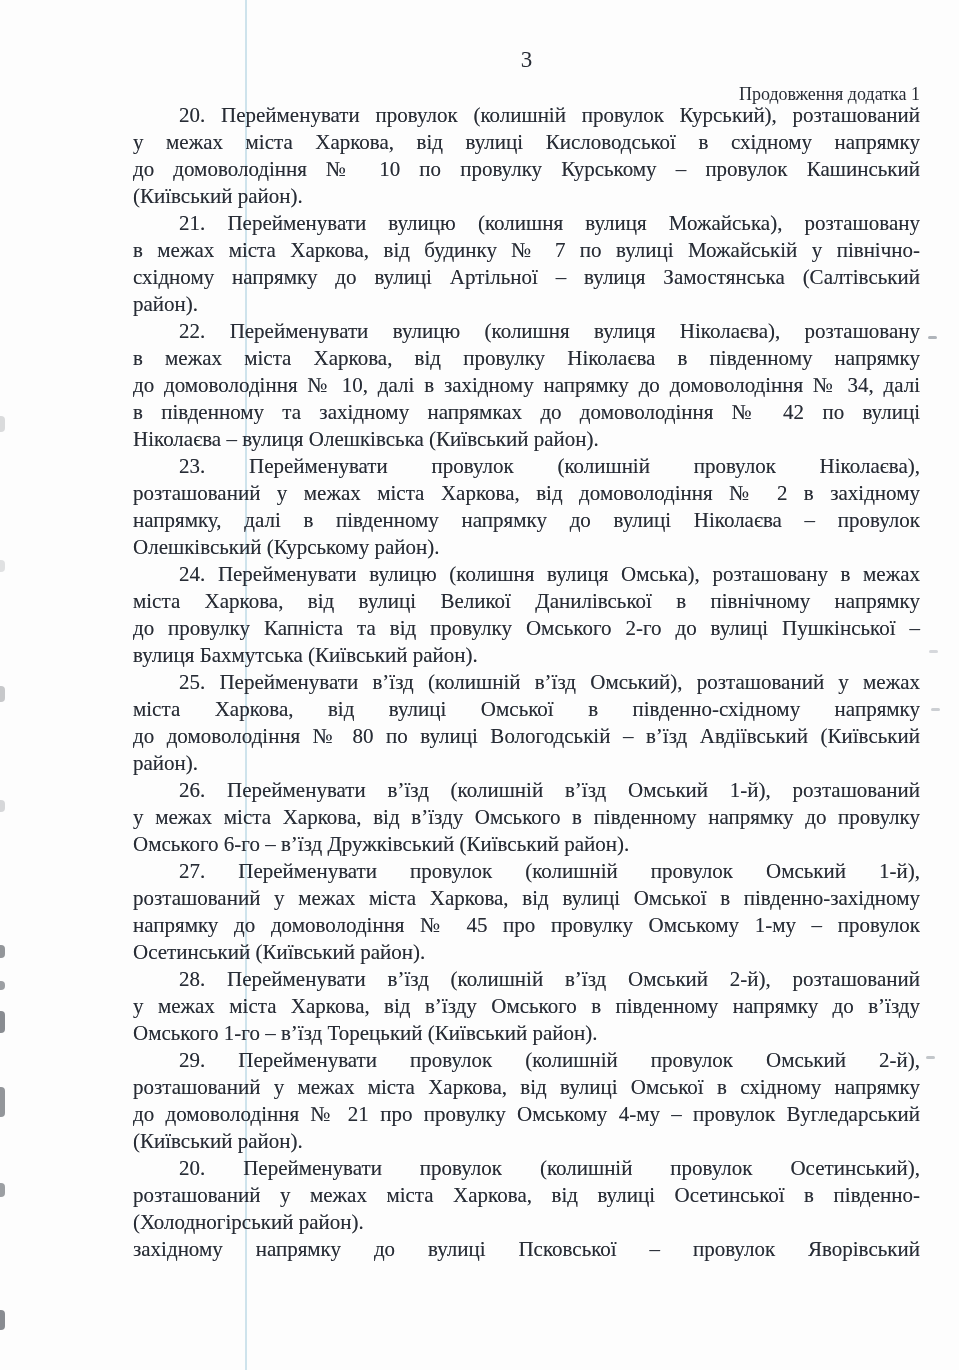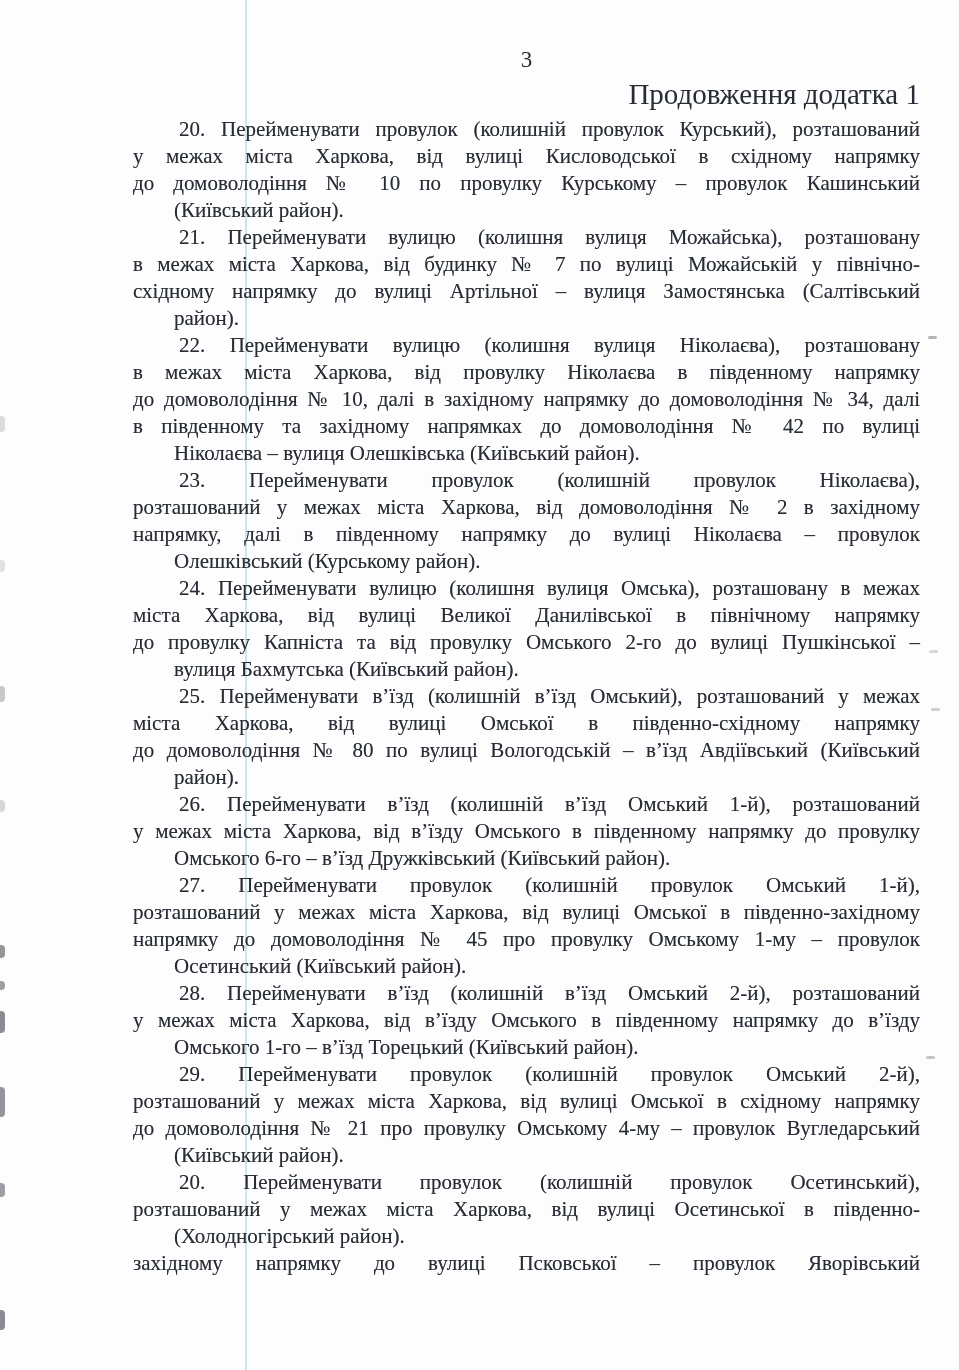--- a/index.html
+++ b/index.html
@@ -39,37 +39,37 @@
     position: absolute;
     top: 46px; left: 133px; width: 787px;
     text-align: center;
     font-size: 23px;
     line-height: 27px;
   }
   .header-line {
     position: absolute;
     top: 81px; left: 133px; width: 787px;
     text-align: right;
-    font-size: 29px;
+    font-size: 18px;
     line-height: 27px;
   }
   .paras {
     position: absolute;
-    top: 116px; left: 133px; width: 787px;
+    top: 102px; left: 133px; width: 787px;
     font-size: 21px;
     line-height: 27px;
     text-shadow: 0 0 0.6px rgba(40, 45, 55, 0.45);
   }
   .para { margin: 0; }
   .line {
     text-align: justify;
     text-align-last: justify;
   }
   .line.first { text-indent: 46px; }
-  .line.last { text-align-last: left; margin-left: 41px; }
+  .line.last { text-align-last: left; }
 </style>
 </head>
 <body>
 
 <div class="page">
 
   <div class="fold-line"></div>
 
   <span class="edge-mark" style="top:416px;height:16px;opacity:.18"></span>
   <span class="edge-mark" style="top:560px;height:12px;opacity:.15"></span>

